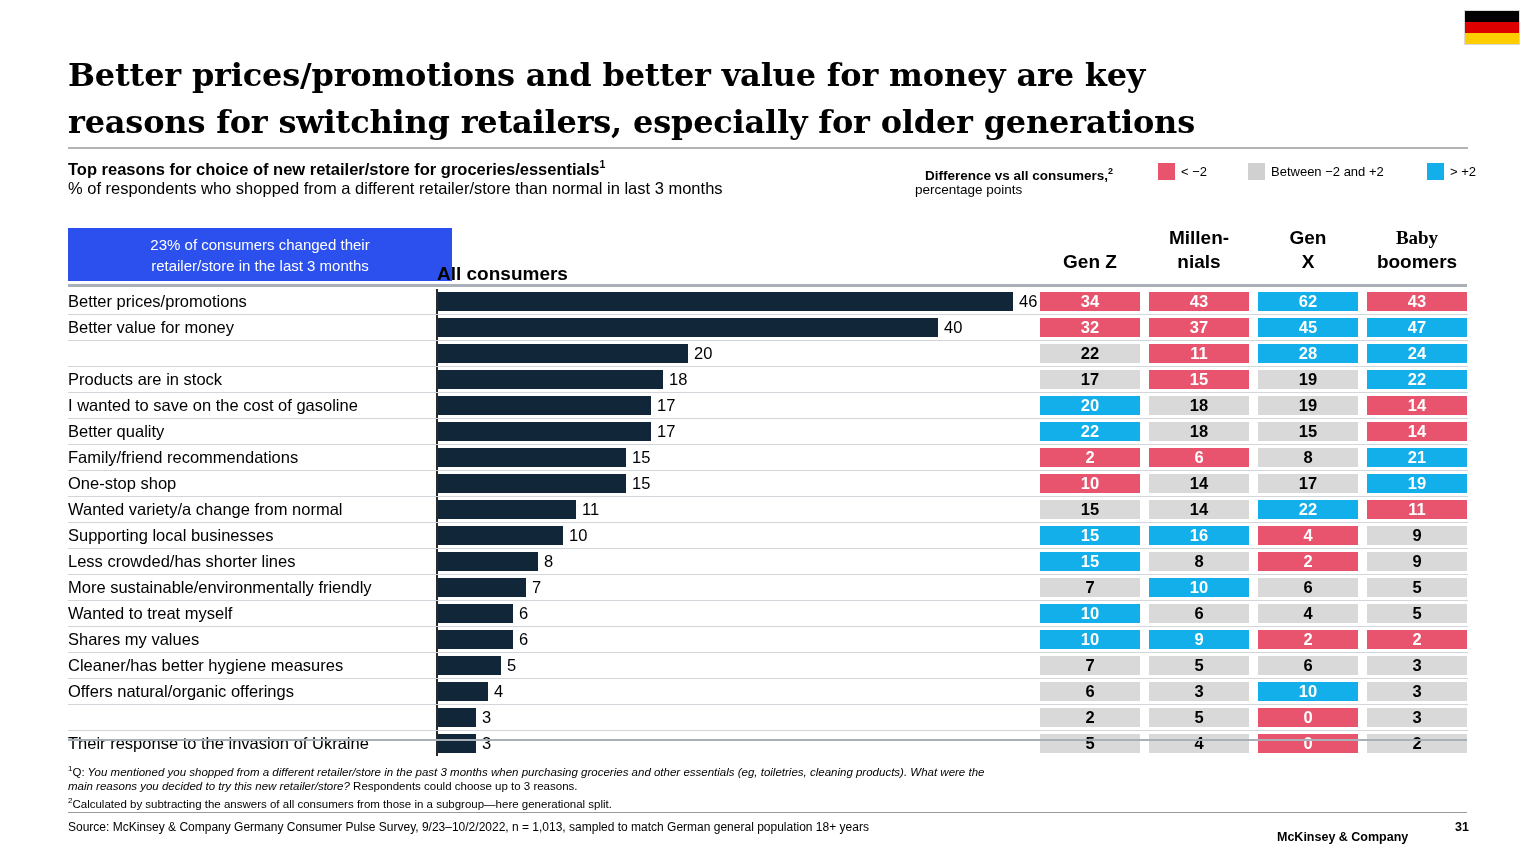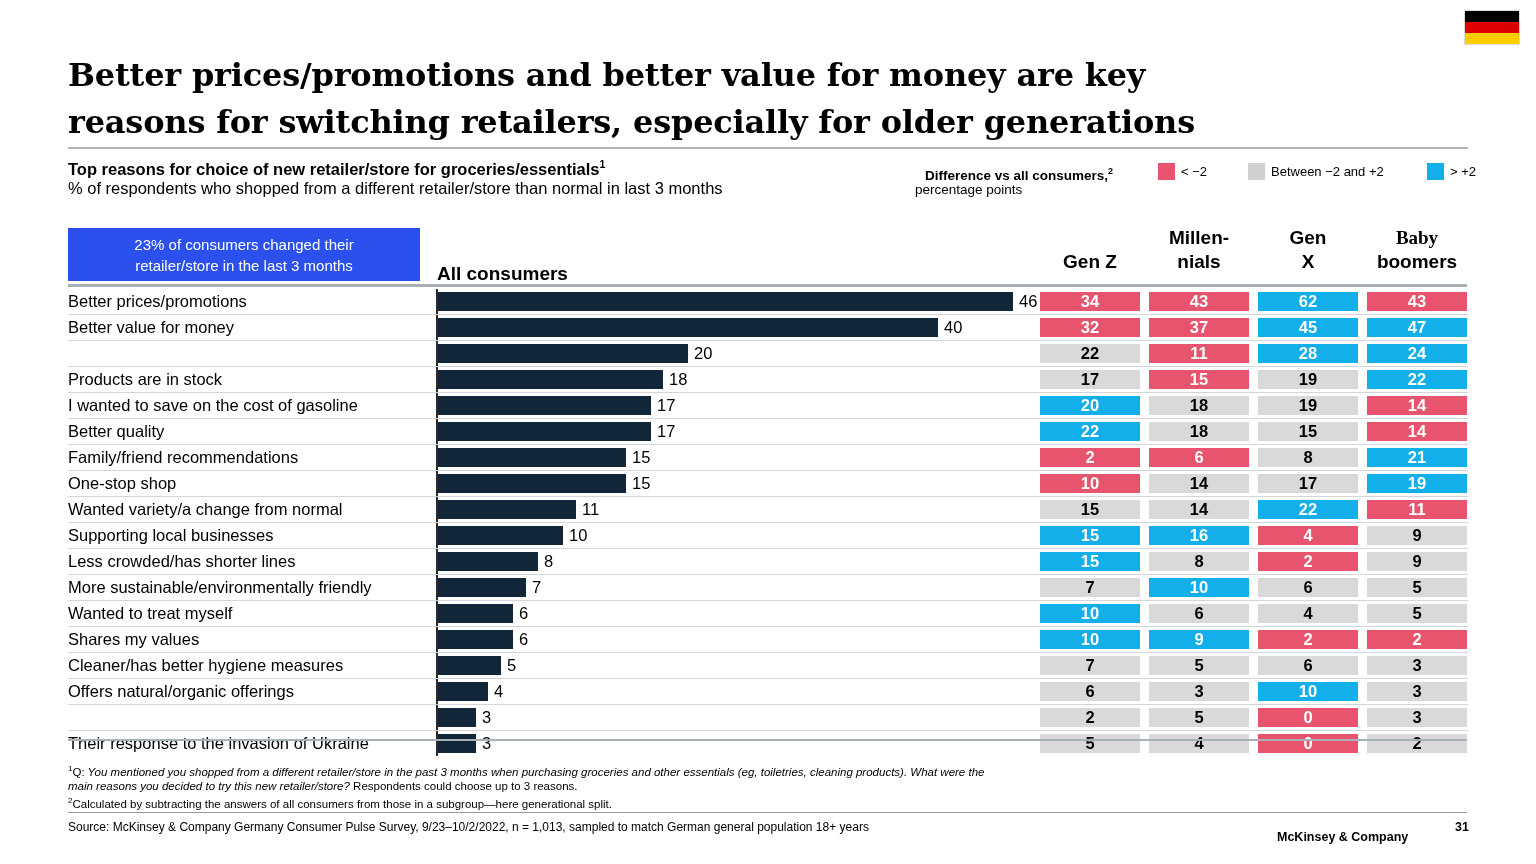--- a/index.html
+++ b/index.html
@@ -42,21 +42,21 @@
   
   .legend{position:absolute;left:915px;top:163px;width:560px;height:40px;}
   .legend-label{position:absolute;left:0;top:0;font-size:13.5px;font-weight:bold;line-height:17px;white-space:nowrap;margin-left:10px;}
   .legend-label sup{font-size:9px;vertical-align:super;}
   .legend-label2{position:absolute;left:0;top:18px;font-size:13.5px;font-weight:normal;line-height:17px;}
   .lg-item{position:absolute;top:0px;display:flex;align-items:center;gap:6px;font-size:13px;white-space:nowrap;}
   .sw{width:17px;height:17px;display:inline-block;}
 
   
   .callout{
-    position:absolute;left:68px;top:228px;width:352px;height:53px;
+    position:absolute;left:68px;top:228px;width:384px;height:53px;
     background:#2B50EE;color:#fff;
     font-size:15px;font-weight:normal;line-height:21px;
     display:flex;align-items:center;justify-content:center;text-align:center;
     box-sizing:border-box;padding:2px 8px;
   }
 
   
   .hdr-all{position:absolute;left:437px;top:263px;font-size:19px;font-weight:bold;}
   .hdr-col{position:absolute;top:226px;width:100px;text-align:center;font-size:19px;font-weight:bold;line-height:24px;}
 

